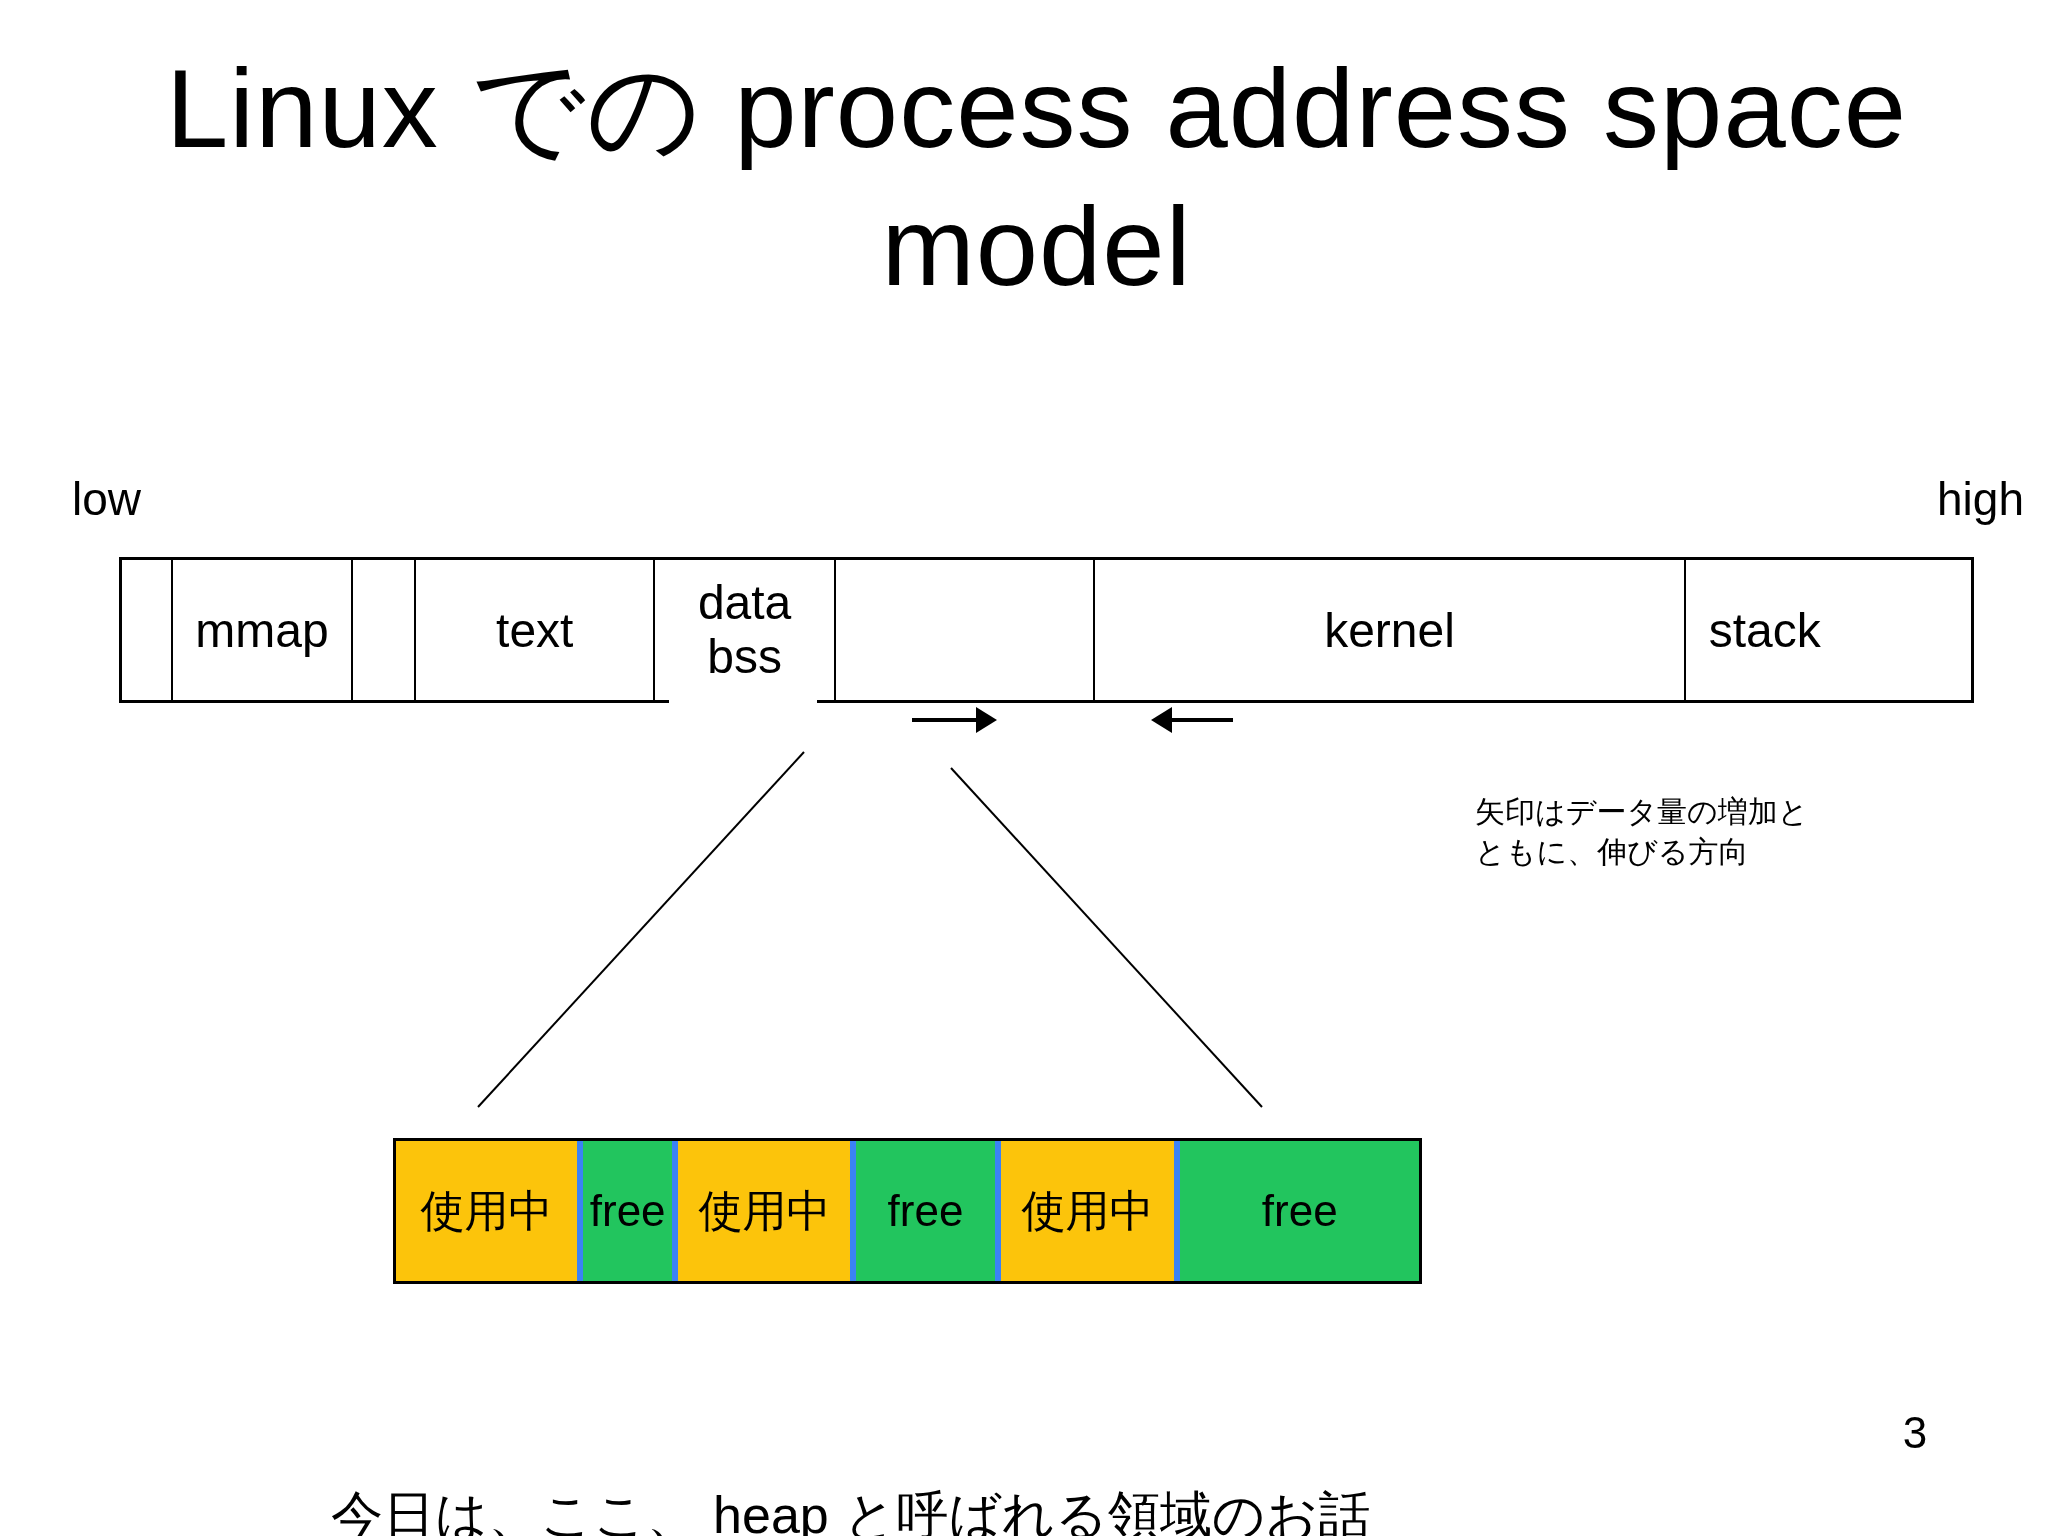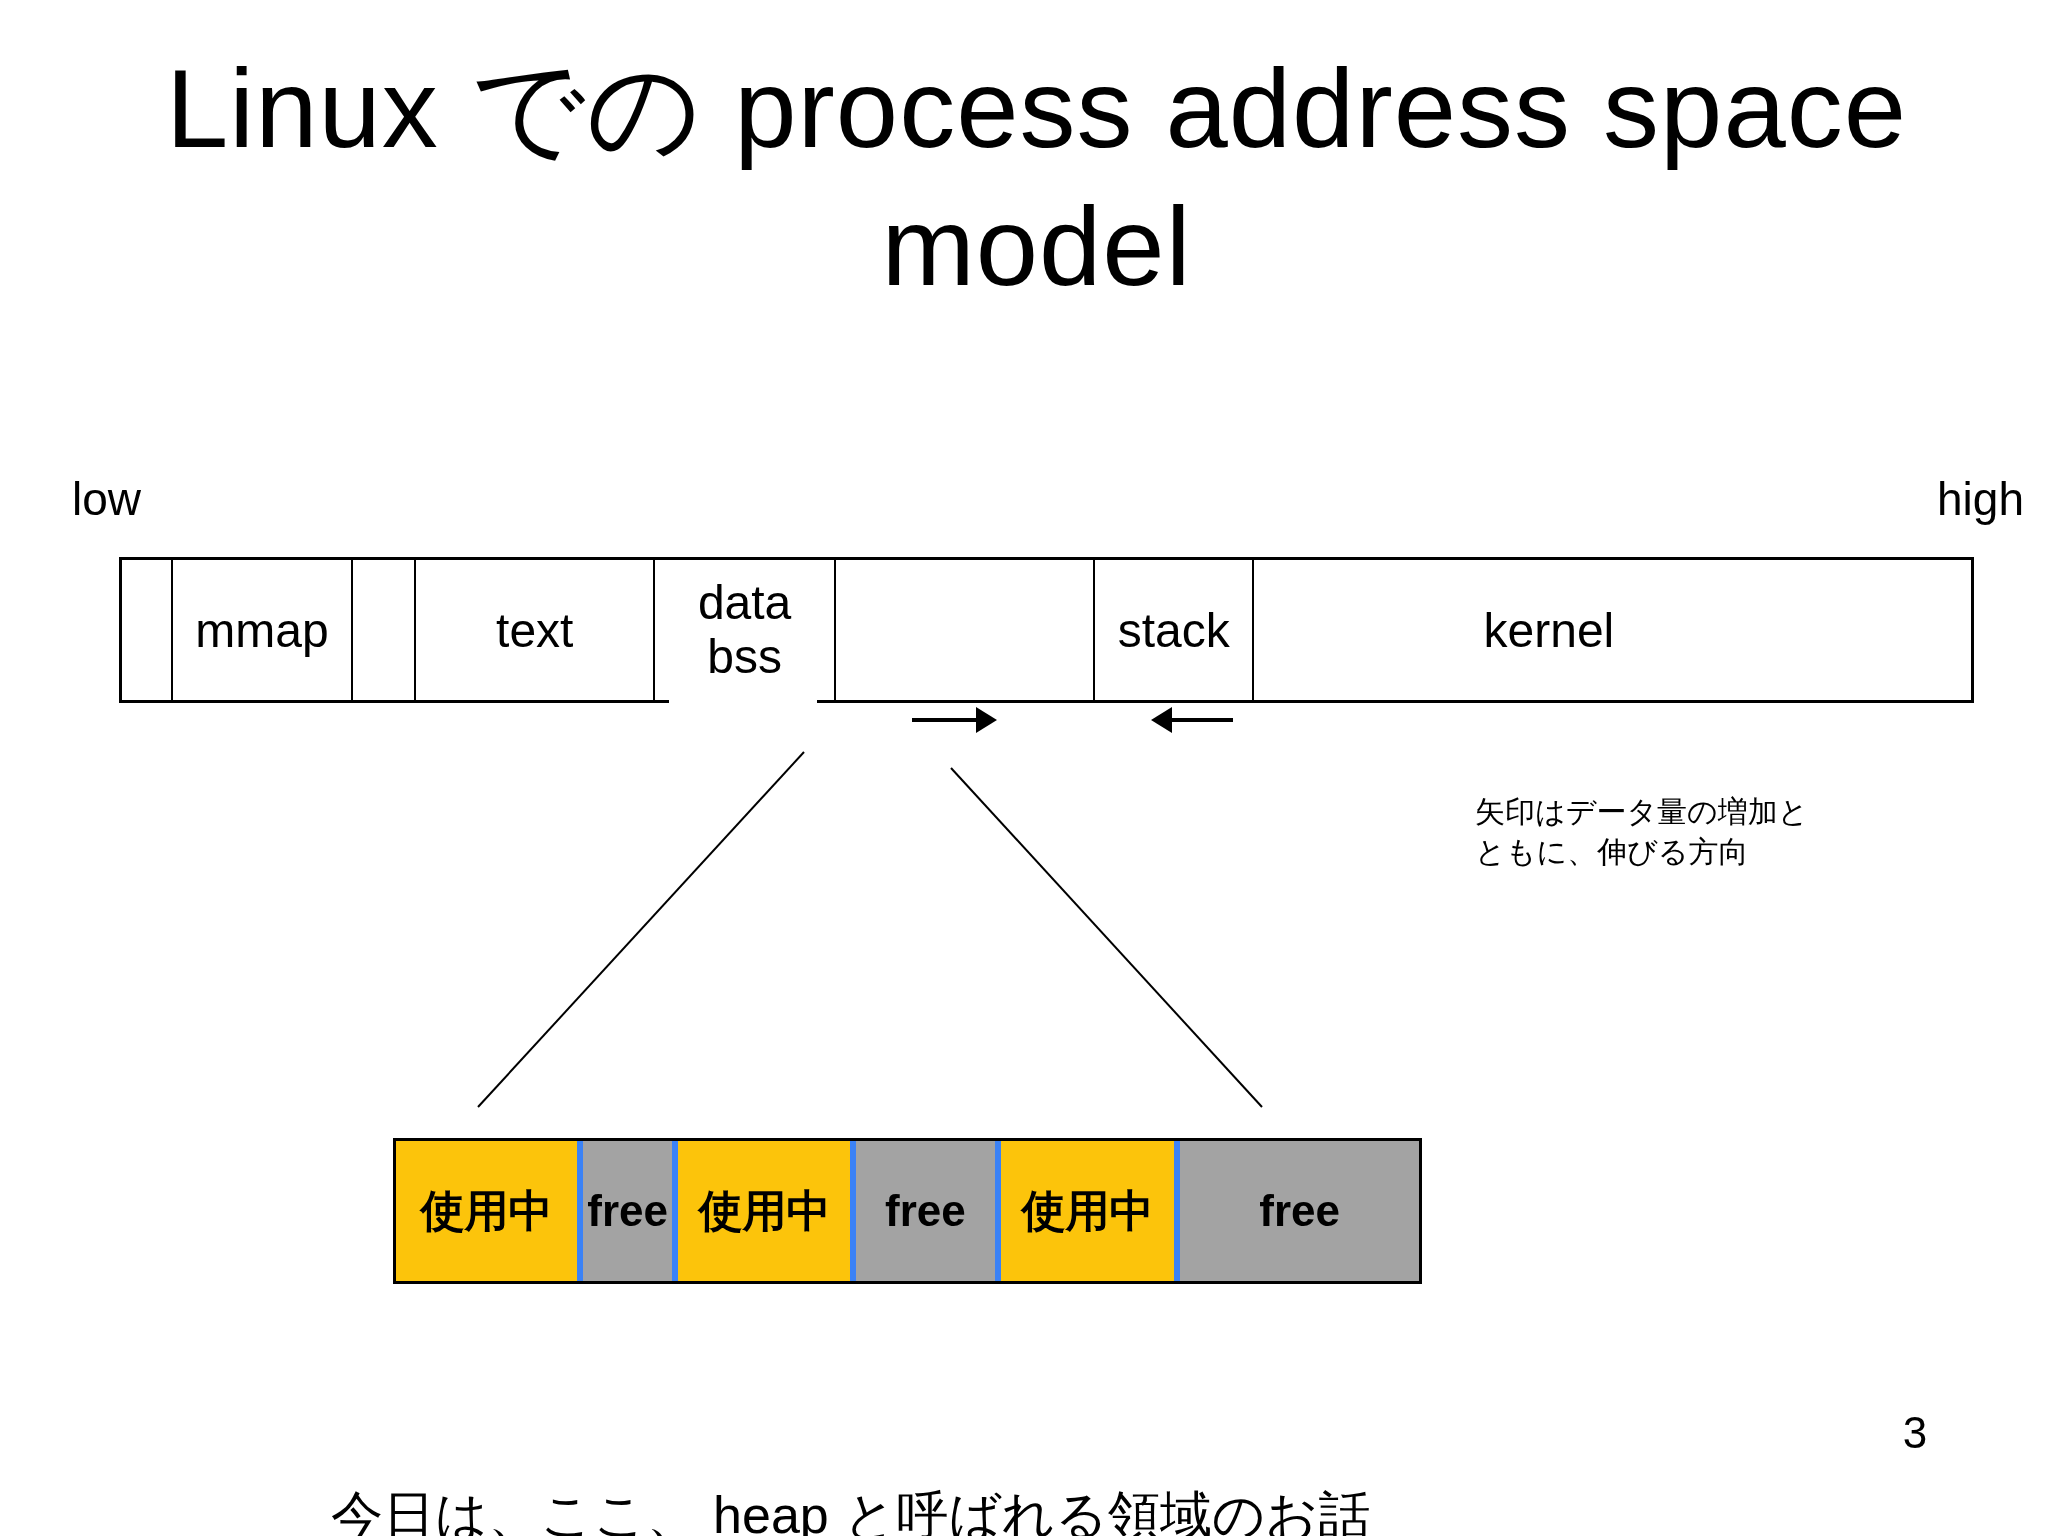--- a/index.html
+++ b/index.html
@@ -91,22 +91,21 @@
   }
 
   
   .heap-detail {
     position: absolute;
     left: 393px; top: 1138px;
     width: 1029px; height: 146px;
     border: 3px solid #000;
     box-sizing: border-box;
     display: flex;
-    background: #a3a3a3;
-    font-weight: bold;
+    background: #22c55e;
   }
   .hd-seg {
     box-sizing: border-box;
     border-left: 6px solid #3b82f6;
     height: 100%;
     display: flex;
     align-items: center;
     justify-content: center;
     font-size: 44px;
     text-align: center;
@@ -155,25 +154,25 @@
     </div>
     <div class="addr-seg" style="width:9.76%">
       <div class="two-line">
         <div>data</div>
         <div>bss</div>
       </div>
     </div>
     <div class="addr-seg" style="width:14.02%">
       <span></span>
     </div>
+    <div class="addr-seg" style="width:31.96%">
+      <span>kernel</span>
+    </div>
     <div class="addr-seg" style="width:8.62%">
       <span>stack</span>
-    </div>
-    <div class="addr-seg" style="width:31.96%">
-      <span>kernel</span>
     </div>
     <div class="border-gap"></div>
   </div>
 
   <div class="arrow heap-grow">
     <div class="shaft"></div>
     <div class="head"></div>
   </div>
   <div class="arrow stack-grow">
     <div class="shaft"></div>

